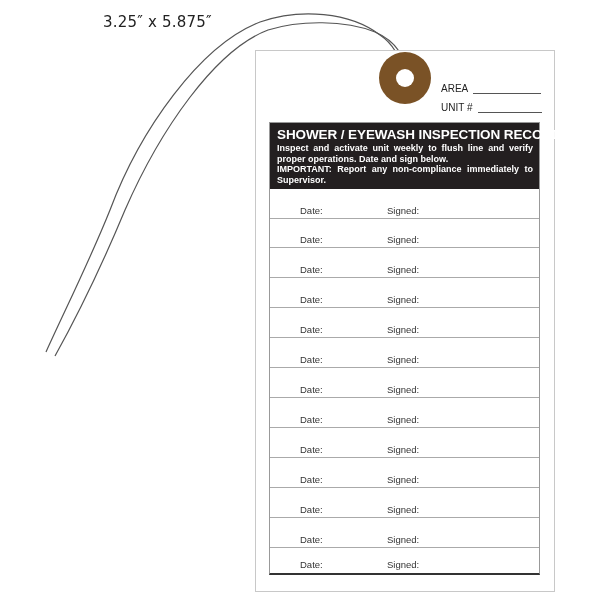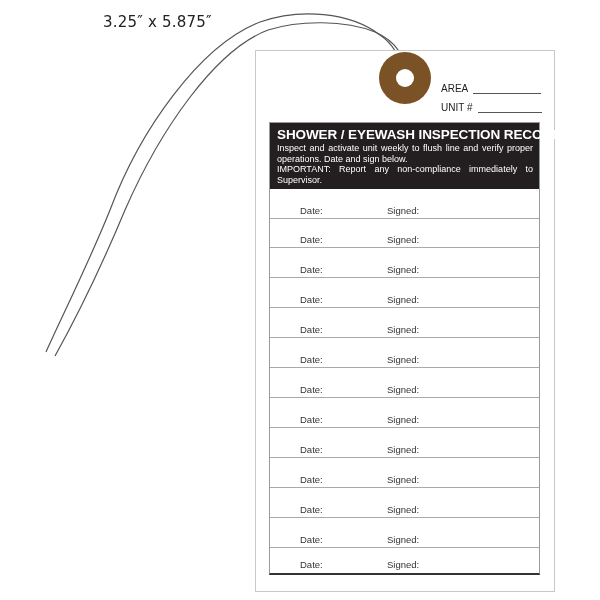--- a/index.html
+++ b/index.html
@@ -7,21 +7,21 @@
   .size-label { position:absolute; left:67px; top:13px; font-family:"DejaVu Sans", sans-serif; font-size:15px; color:#222; letter-spacing:0.2px;margin-left:36px; }
   .string { position:absolute; left:0; top:0; width:600px; height:600px; pointer-events:none; }
   .tag { position:absolute; left:255px; top:50px; width:300px; height:542px; border:1px solid #c8c8c8; box-sizing:border-box; background:#fff; }
   .grommet { position:absolute; left:379px; top:52px; width:52px; height:52px; border-radius:50%; background:#7a5226; }
   .grommet-hole { position:absolute; left:17px; top:17px; width:18px; height:18px; border-radius:50%; background:#fff; }
   .field { position:absolute; left:441px; font-size:10px; color:#222; display:flex; align-items:flex-end; }
   .field .line { display:inline-block; border-bottom:1px solid #555; margin-left:5px; height:10px; }
   .panel { position:absolute; left:269px; top:122px; width:271px; height:453px; border:1px solid #999; border-bottom:2px solid #333; box-sizing:border-box; }
   .header { background:#231f20; color:#fff; padding:4px 6px 4px 7px; height:66px; box-sizing:border-box; }
   .header .title { font-weight:bold; font-size:13.5px; text-align:center; white-space:nowrap; letter-spacing:-0.1px; line-height:16px; }
-  .header .desc { font-weight:normal; font-size:9px; line-height:10.5px; text-align:justify; }
+  .header .desc { font-weight:bold; font-size:9px; line-height:10.5px; text-align:justify; }
   .row { position:absolute; left:0; width:269px; height:30px; border-bottom:1px solid #aaa; box-sizing:border-box; font-size:9.5px; color:#333; }
   .row.last { border-bottom:none; }
   .row .date { position:absolute; left:9px; bottom:2px;padding-left:21px; }
   .row .signed { position:absolute; left:117px; bottom:2px; }
 </style>
 </head>
 <body>
 
 <div class="size-label">3.25″ x 5.875″</div>
 

